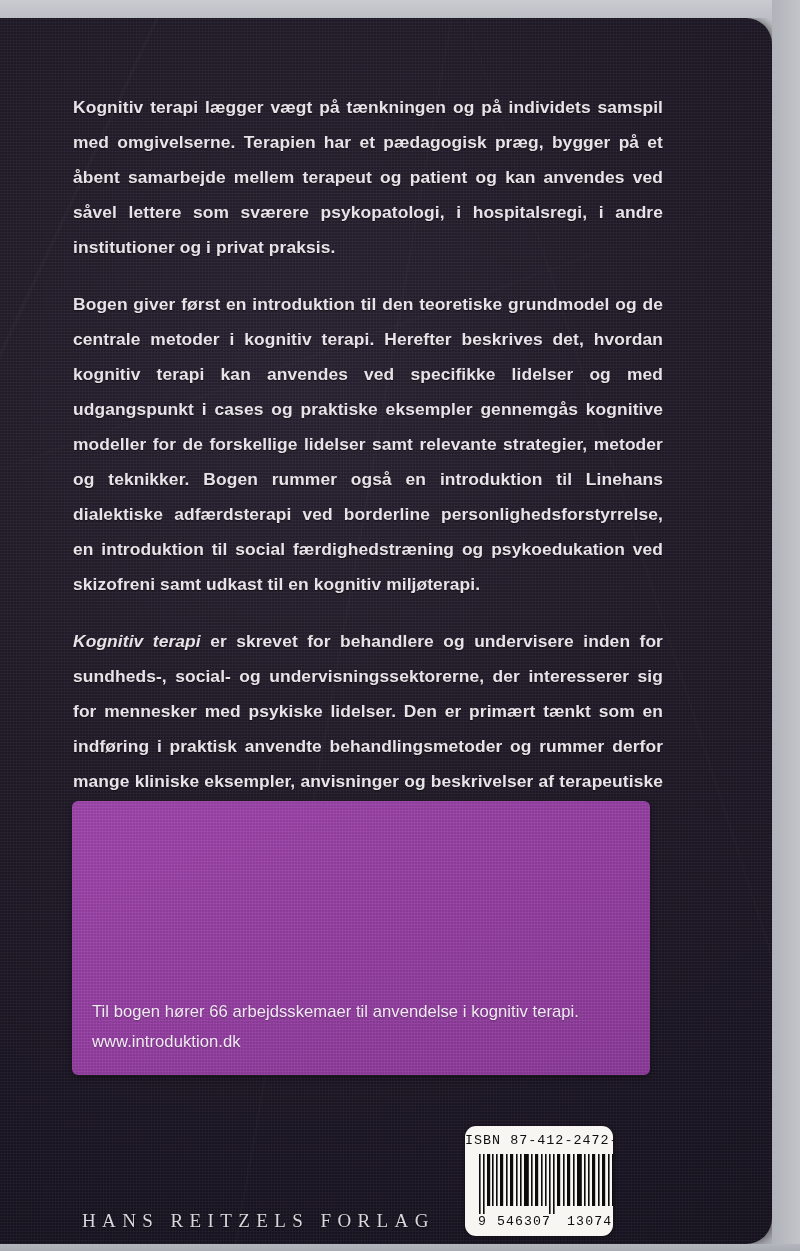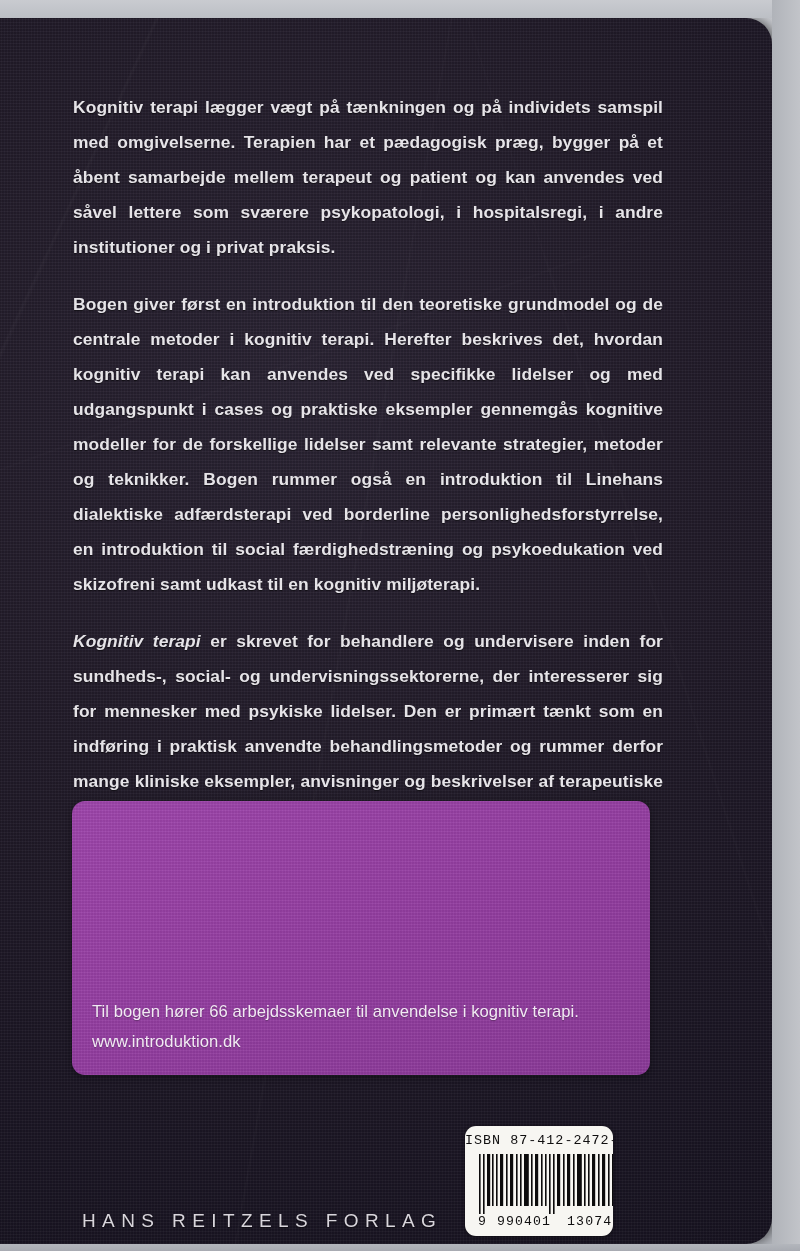--- a/index.html
+++ b/index.html
@@ -83,21 +83,21 @@
   .para:last-child { margin-bottom: 0; }
   .para .ital { font-style: italic; margin-top: 7px; }
 
   
   #purple-box {
     position: absolute;
     left: 80px;
     top: 783px;
     width: 578px;
     height: 274px;
-    border-radius: 13px;
+    border-radius: 6px;
     background-color: #9640a4;
     background-image:
       repeating-linear-gradient(0deg,
         rgba(255,255,255,0.045) 0px,
         rgba(255,255,255,0.045) 1px,
         rgba(0,0,0,0.035) 1px,
         rgba(0,0,0,0.035) 3px),
       repeating-linear-gradient(90deg,
         rgba(255,255,255,0.028) 0px,
         rgba(255,255,255,0.028) 1px,
@@ -126,20 +126,21 @@
   #publisher {
     position: absolute;
     left: 90px;
     top: 1192px;
     color: #d9d6dc;
     font-size: 19px;
     letter-spacing: 6.4px;
     font-weight: 400;
     z-index: 3;
     text-shadow: 0 1px 2px rgba(0,0,0,0.6);
+    font-family: Liberation Serif, serif;
   }
 
   
   #barcode-block {
     position: absolute;
     left: 473px;
     top: 1108px;
     width: 148px;
     height: 110px;
     background: #f7f6f2;
@@ -250,20 +251,20 @@
           <rect x="125" y="0" width="3.2" height="52"></rect>
           <rect x="131" y="0" width="1.6" height="52"></rect>
           <rect x="135" y="0" width="1.6" height="52"></rect>
           <rect x="139" y="0" width="4.8" height="52"></rect>
           <rect x="146" y="0" width="1.6" height="52"></rect>
           <rect x="151" y="0" width="1.6" height="60"></rect>
           <rect x="155" y="0" width="1.6" height="60"></rect>
         </g>
       </svg>
       <div id="ean-text">
-        <span class="lead">9</span><span class="grp">990401</span><span>130740</span>
+        <span class="lead">9</span><span class="grp">546307</span><span>130740</span>
       </div>
     </div>
 
   </div>
 
   <div class="bed-strip" id="bed-bottom"></div>
 </div>
 
 </body></html>

